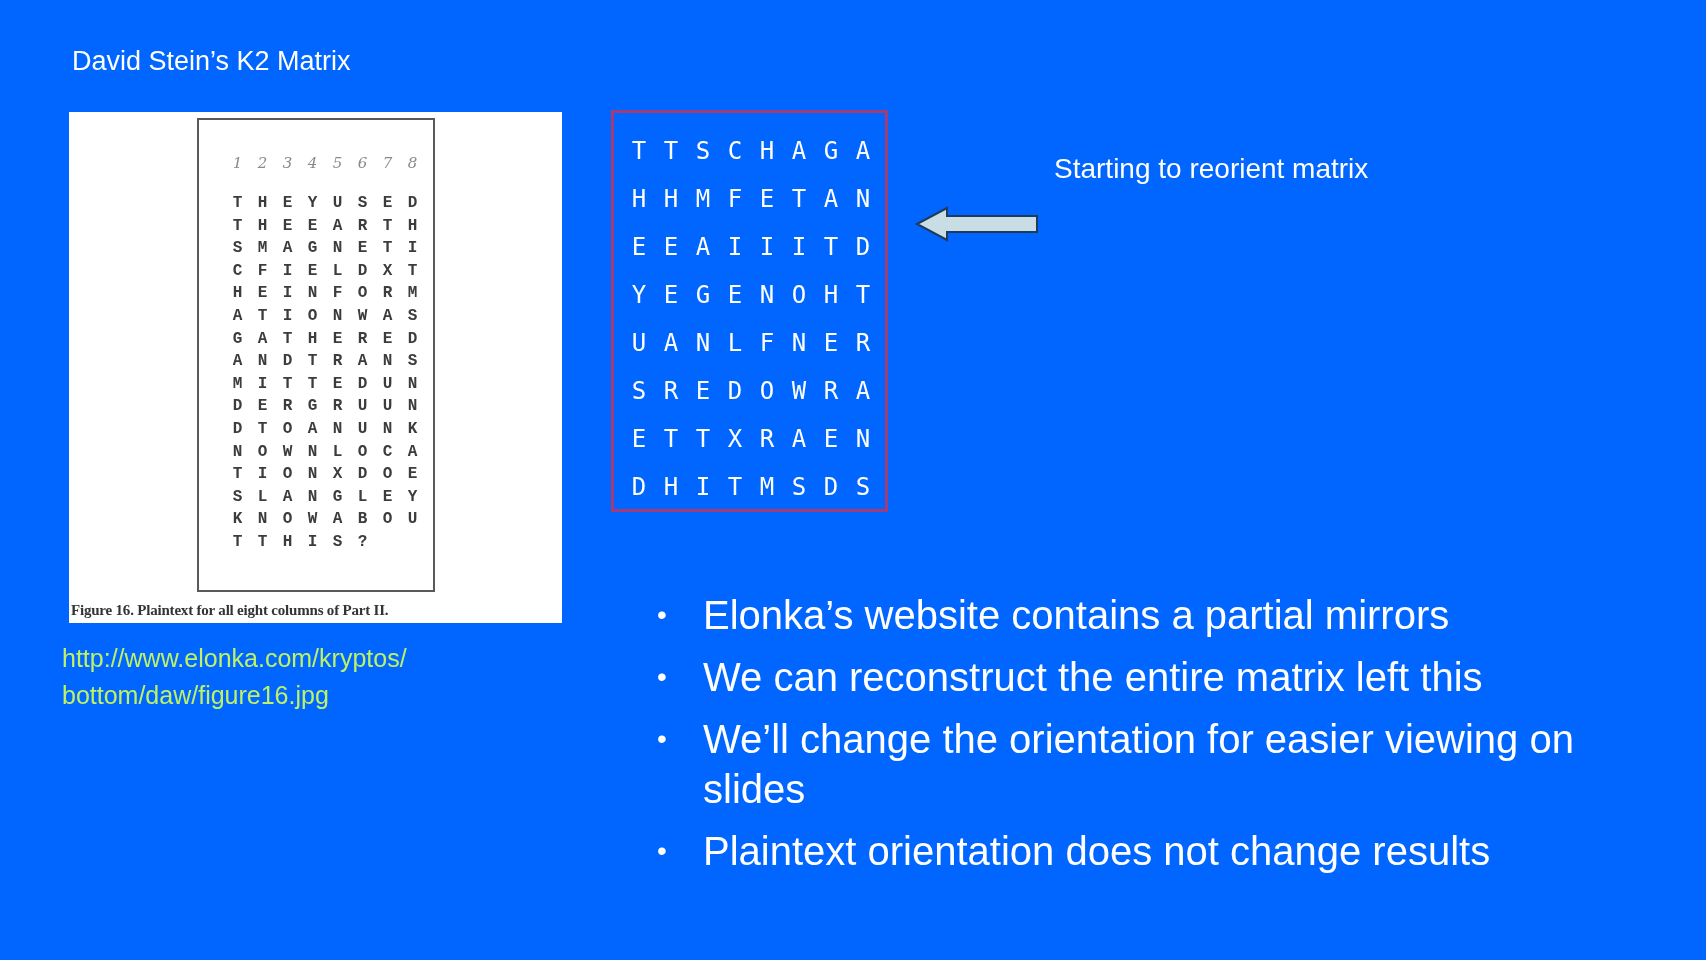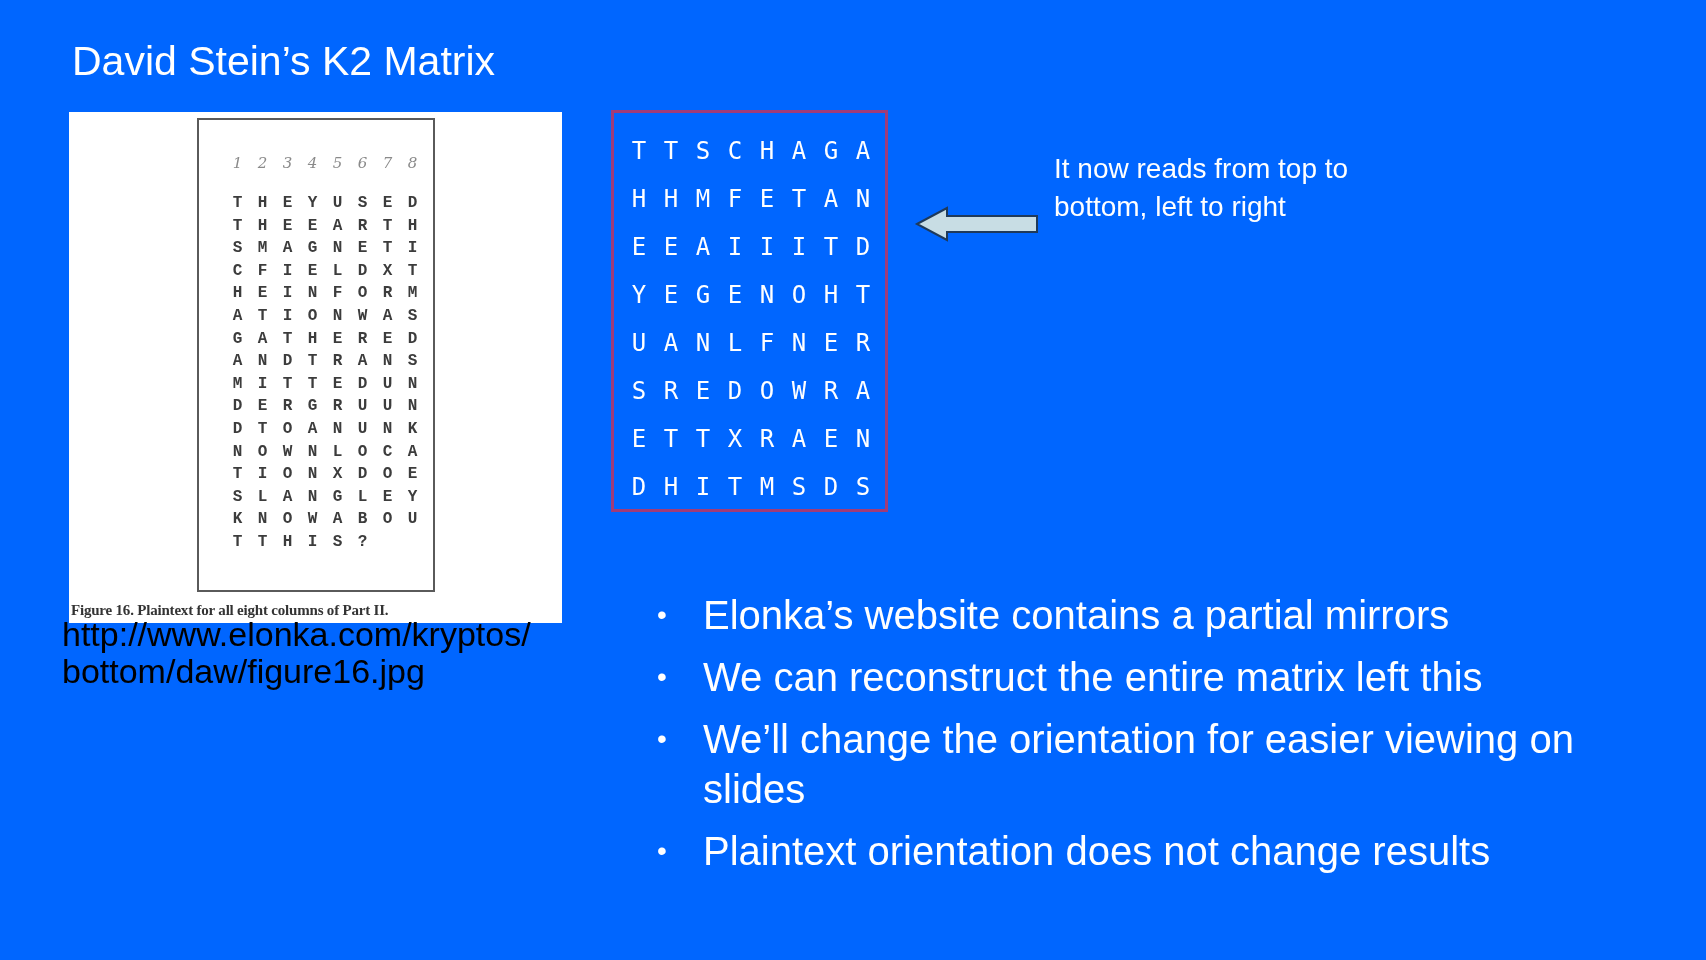--- a/index.html
+++ b/index.html
@@ -12,21 +12,21 @@
       background: #0066ff;
       position: relative;
       overflow: hidden;
       font-family: "Liberation Sans", sans-serif;
       color: #ffffff;
     }
     .slide-title {
       position: absolute;
       left: 72px;
       top: 36px;
-      font-size: 41px;
+      font-size: 27px;
       line-height: 50px;
       white-space: nowrap;
     }
 
     
     .figure {
       position: absolute;
       left: 69px;
       top: 112px;
       width: 493px;
@@ -78,24 +78,24 @@
       font-weight: bold;
       font-size: 15px;
       color: #333333;
       white-space: nowrap;
       letter-spacing: -0.2px;
     }
 
     .source-link {
       position: absolute;
       left: 62px;
-      top: 616px;
-      font-size: 34px;
+      top: 640px;
+      font-size: 25px;
       line-height: 37px;
-      color: #000000;
+      color: #bef264;
       text-decoration: none;
     }
     .source-link span { display: block; white-space: nowrap; }
 
     
     .matrix-box {
       position: absolute;
       left: 611px;
       top: 110px;
       width: 277px;
@@ -388,21 +388,21 @@
       <span>D</span>
       <span>S</span>
     </div>
 </div>
 
 <svg class="arrow" viewBox="0 0 128 40">
   <polygon points="3,19 33,3 33,11 123,11 123,27 33,27 33,35" fill="#c8dde4" stroke="#1f3a5a" stroke-width="2" stroke-linejoin="miter"></polygon>
 </svg>
 
 <div class="annotation">
-  <span class="line2">It now reads from top to bottom, left to right</span>
+  <span class="line1">Starting to reorient matrix</span>
 </div>
 
 <ul class="bullets">
   <li>
     <span class="dot">•</span>
     <span>Elonka’s website contains a partial mirrors</span>
   </li>
   <li>
     <span class="dot">•</span>
     <span>We can reconstruct the entire matrix left this</span>

